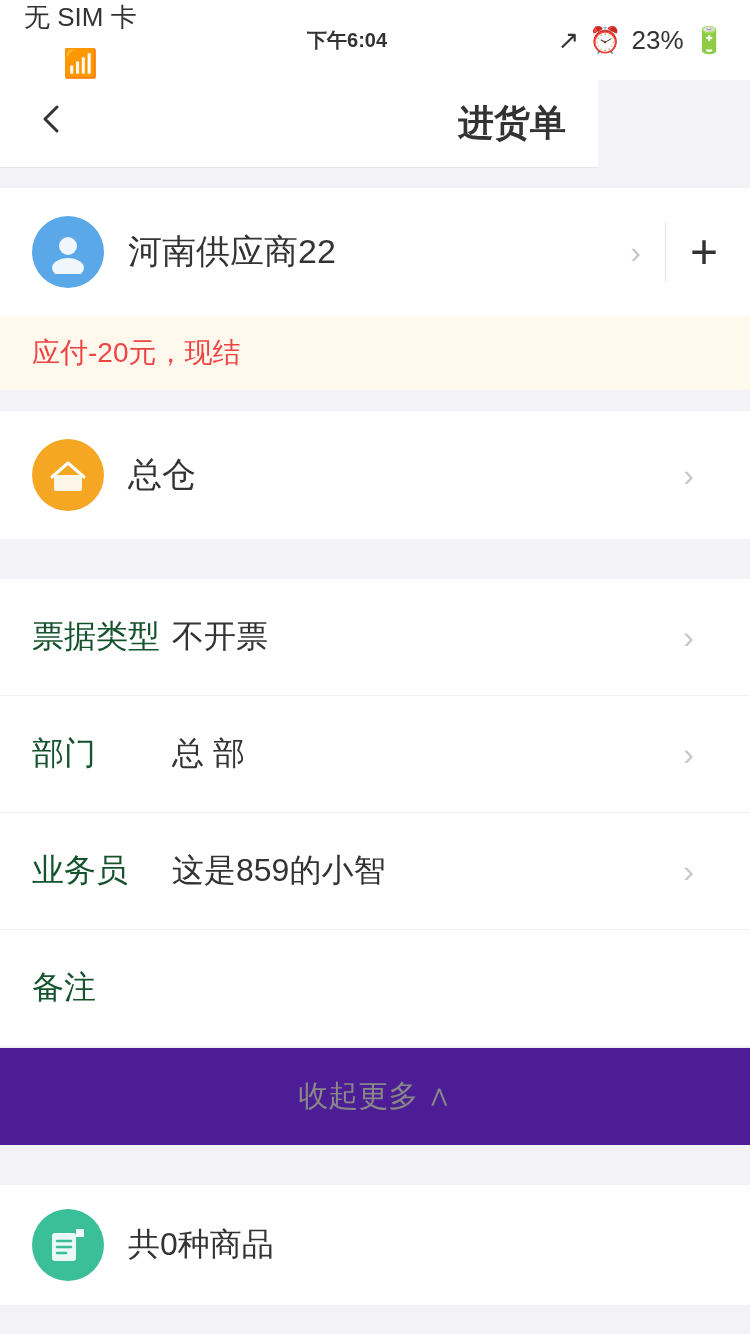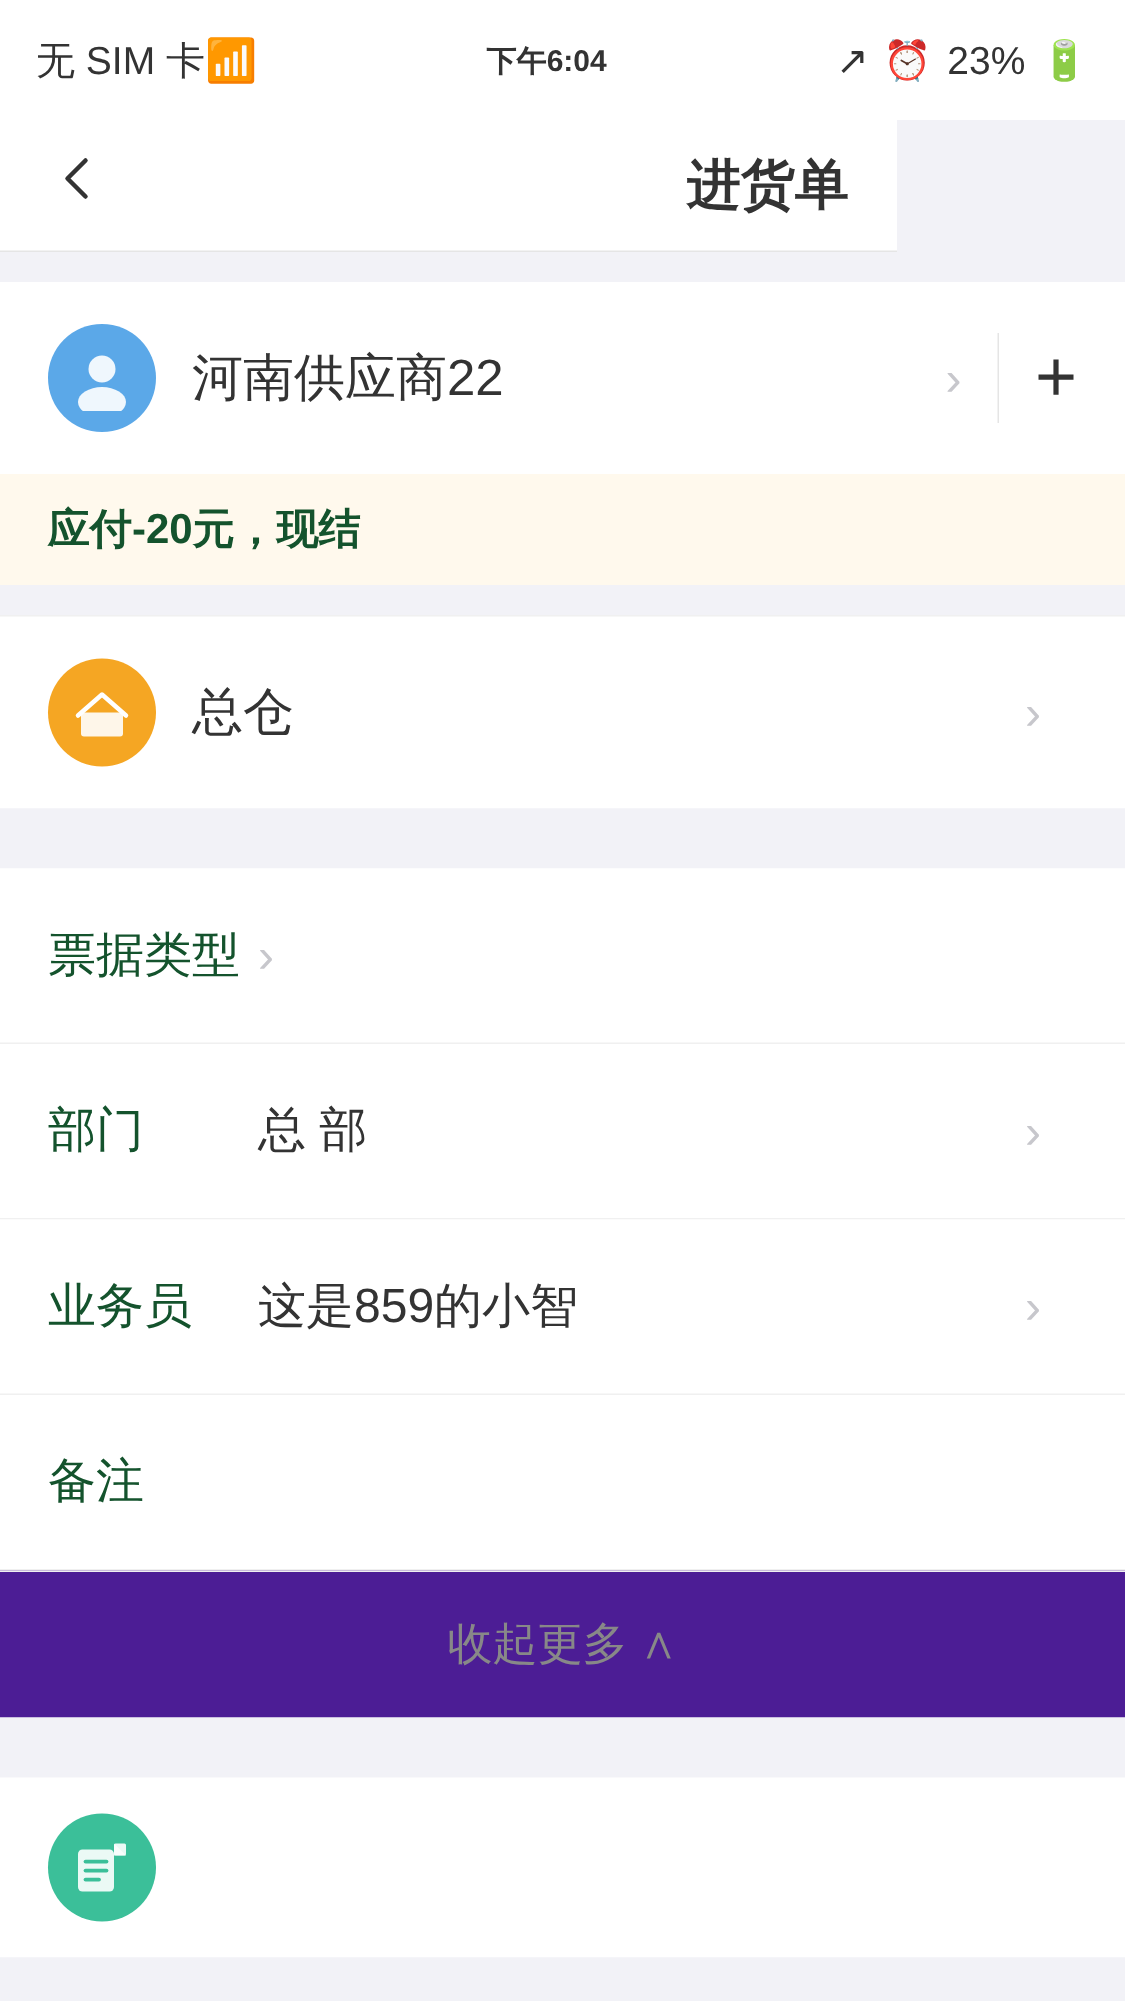--- a/index.html
+++ b/index.html
@@ -21,22 +21,24 @@
       display: flex;
       align-items: center;
       justify-content: space-between;
       padding: 0 24px;
       font-size: 28px;
       font-weight: 500;
     }
     .status-left {
       display: flex;
       align-items: center;
+      gap: 12px;
       font-size: 26px;
       color: #333;
+      flex-direction: column;
     }
     .wifi-icon { font-size: 28px; }
     .status-center { font-size: 20px; font-weight: 700; }
     .status-right {
       display: flex;
       align-items: center;
       gap: 10px;
       font-size: 26px;
     }
 
@@ -125,22 +127,21 @@
       height: 60px;
       background: #e5e5e5;
       margin-right: 24px;
     }
 
     
     .notice-banner {
       background: #fff9ed;
       padding: 18px 32px;
       font-size: 28px;
-      color: #14532d;
-      font-weight: bold;
+      color: #ef4444;
     }
 
     
     .warehouse-row {
       display: flex;
       align-items: center;
       padding: 28px 32px;
       background: #fff;
       border-top: 1px solid #f0f0f0;
     }
@@ -304,20 +305,21 @@
     <div class="chevron-right">›</div>
   </div>
 </div>
 
 <div class="section-divider"></div>
 
 <div class="form-section">
 
   <div class="form-row">
     <div class="form-label">票据类型</div>
+    <div class="form-value">不开票</div>
     <div class="chevron-right">›</div>
   </div>
 
   <div class="form-row">
     <div class="form-label">部门</div>
     <div class="form-value">总 部</div>
     <div class="chevron-right">›</div>
   </div>
 
   <div class="form-row">
@@ -341,15 +343,16 @@
   <div class="product-count-icon">
     <svg width="44" height="44" viewBox="0 0 44 44" fill="none">
       <rect x="6" y="10" width="24" height="28" rx="3" fill="white" opacity="0.9"></rect>
       <path d="M30 6 L38 14 L30 14 Z" fill="white" opacity="0.7"></path>
       <rect x="30" y="6" width="8" height="8" rx="1" fill="white" opacity="0.9"></rect>
       <line x1="11" y1="18" x2="25" y2="18" stroke="#3bbf99" stroke-width="2.5" stroke-linecap="round"></line>
       <line x1="11" y1="24" x2="25" y2="24" stroke="#3bbf99" stroke-width="2.5" stroke-linecap="round"></line>
       <line x1="11" y1="30" x2="20" y2="30" stroke="#3bbf99" stroke-width="2.5" stroke-linecap="round"></line>
     </svg>
   </div>
+  <div class="product-count-text">共0种商品</div>
 </div>
 
 <div class="page-footer"></div>
 
 </body></html>

